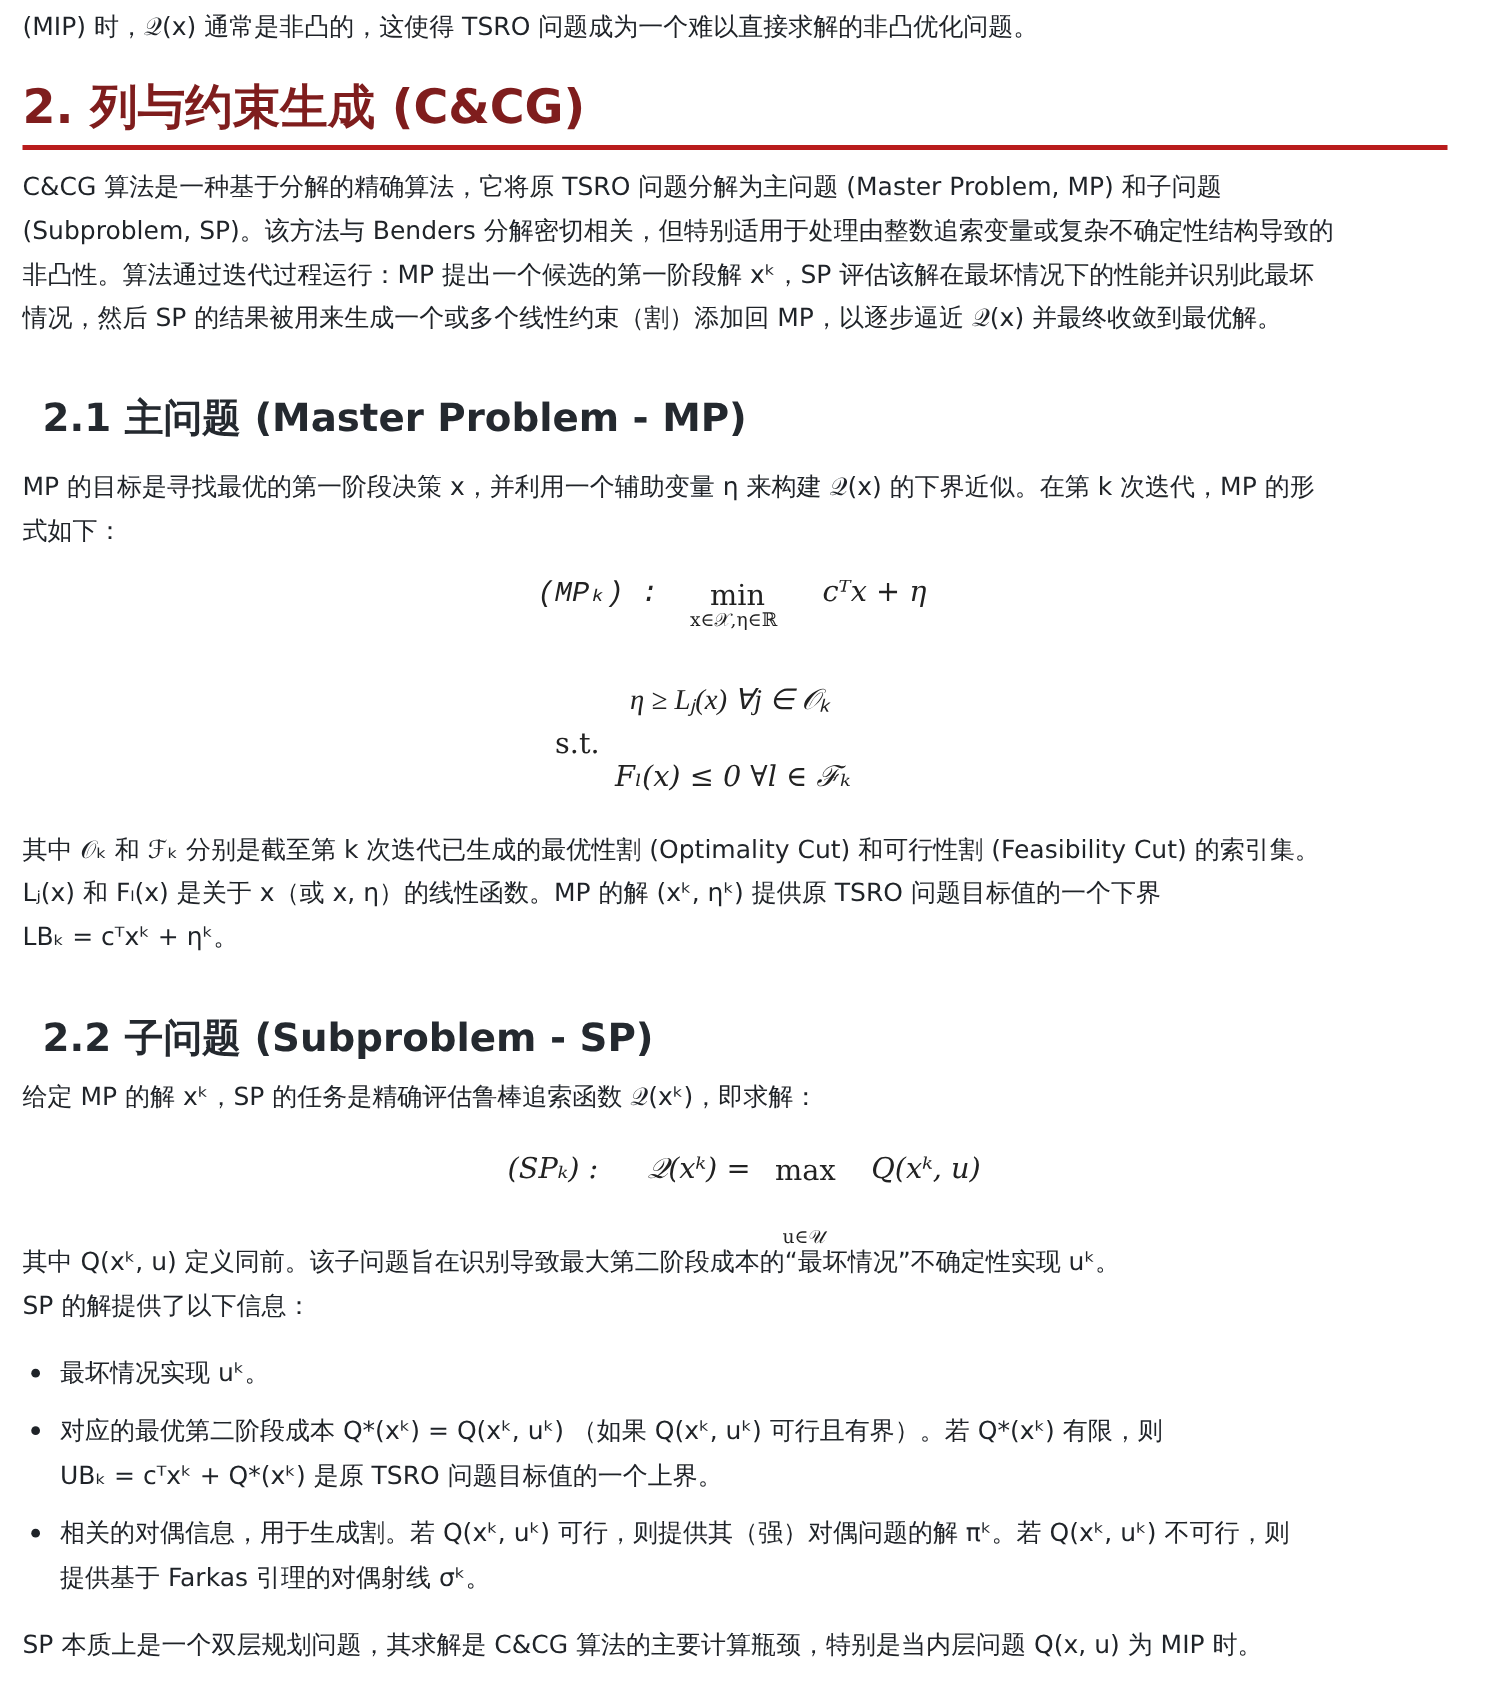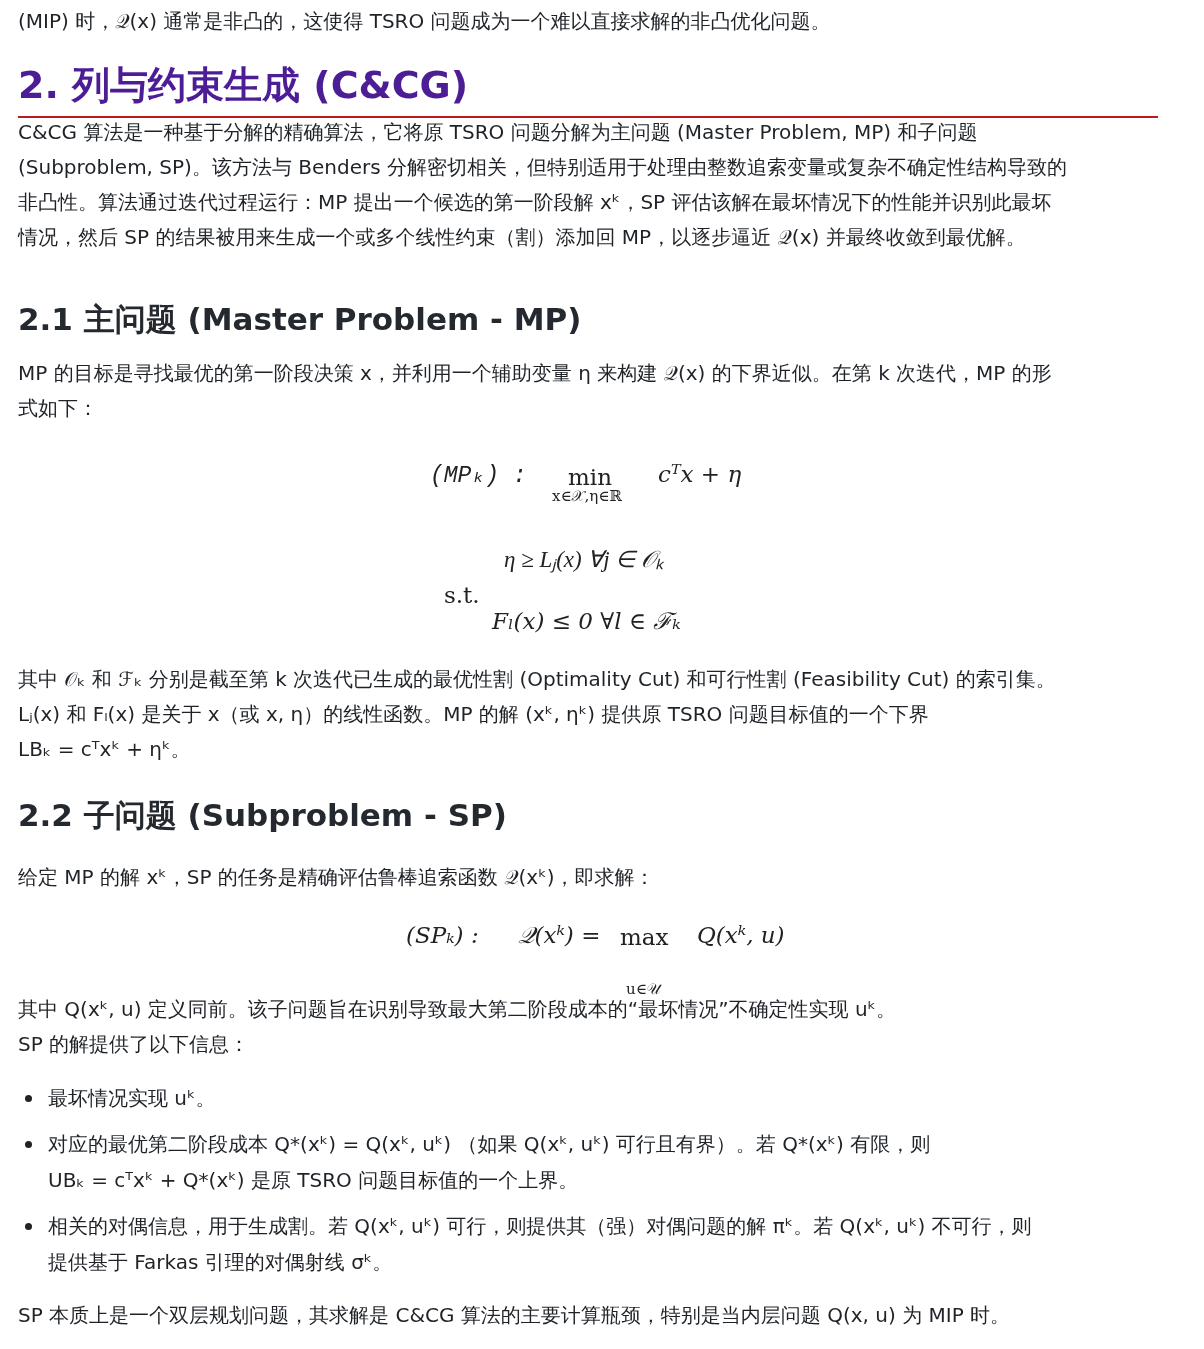--- a/index.html
+++ b/index.html
@@ -8,23 +8,23 @@
     font-family: "DejaVu Sans", "Liberation Sans", sans-serif;
     color: #1f2328;
   }
   .page { position: relative; width: 1204px; height: 1304px; }
   .content { position: absolute; left: 18px; width: 1140px; top: 0; }
   p, .line { margin: 0; }
   .para { font-size: 20px; line-height: 35px; letter-spacing: 0px; }
   .math { font-family: Liberation Mono, monospace; font-style: italic; }
   h2.h1 {
     font-size: 38px; font-weight: bold; margin: 0; line-height: 50px;
-    padding-bottom: 6px; border-bottom: 2px solid #b91c1c; color: #4c1d95;
+    padding-bottom: 6px; border-bottom: 4px solid #b91c1c; color: #7f1d1d;
   }
-  h3.h2 { font-size: 31px; font-weight: bold; margin: 0; line-height: 42px; color: #24292f; }
+  h3.h2 { font-size: 31px; font-weight: bold; margin: 16px; line-height: 42px; color: #24292f; }
   .eq { position: absolute; font-family: "DejaVu Serif", "Liberation Serif", serif; font-size: 23px; color: #222; white-space: nowrap; }
   ul.bullets { margin: 0; padding: 0; list-style: none; }
   ul.bullets li { position: relative; padding-left: 30px; font-size: 20px; line-height: 36px; }
   ul.bullets li::before {
     content: ""; position: absolute; left: 7px; top: 15px; width: 7px; height: 7px;
     border-radius: 50%; background: #1f2328;
   }
   .abs { position: absolute; left: 0; right: 0; }
 </style>
 </head>
@@ -32,32 +32,32 @@
 
 <div class="page">
   <div class="content">
 
     <p class="para abs" style="top:4px;">(MIP) 时，𝒬(x) 通常是非凸的，这使得 TSRO 问题成为一个难以直接求解的非凸优化问题。</p>
 
     <div class="abs" style="top:60px;">
       <h2 class="h1">2. 列与约束生成 (C&amp;CG)</h2>
     </div>
 
-    <div class="abs" style="top:115px;">
+    <div class="abs" style="top:132px;">
       <p class="para">C&amp;CG 算法是一种基于分解的精确算法，它将原 TSRO 问题分解为主问题 (Master Problem, MP) 和子问题</p>
       <p class="para">(Subproblem, SP)。该方法与 Benders 分解密切相关，但特别适用于处理由整数追索变量或复杂不确定性结构导致的</p>
       <p class="para">非凸性。算法通过迭代过程运行：MP 提出一个候选的第一阶段解 xᵏ，SP 评估该解在最坏情况下的性能并识别此最坏</p>
       <p class="para">情况，然后 SP 的结果被用来生成一个或多个线性约束（割）添加回 MP，以逐步逼近 𝒬(x) 并最终收敛到最优解。</p>
     </div>
 
     <div class="abs" style="top:298px;">
       <h3 class="h2">2.1 主问题 (Master Problem - MP)</h3>
     </div>
 
-    <div class="abs" style="top:356px;">
+    <div class="abs" style="top:372px;">
       <p class="para">MP 的目标是寻找最优的第一阶段决策 x，并利用一个辅助变量 η 来构建 𝒬(x) 的下界近似。在第 k 次迭代，MP 的形</p>
       <p class="para">式如下：</p>
     </div>
 
     <div>
       <span class="eq" style="left:412px; top:461px;"><span class="math">(MPₖ) :</span></span>
       <span class="eq" style="left:550px; top:464px;">min</span>
       <span class="eq" style="left:534px; top:487px; font-size:15px;">x∈𝒳,η∈ℝ</span>
       <span class="eq math" style="left:640px; top:461px;">cᵀx + η</span>
       <span class="eq" style="left:426px; top:542px;margin-top:40px;">s.t.</span>

